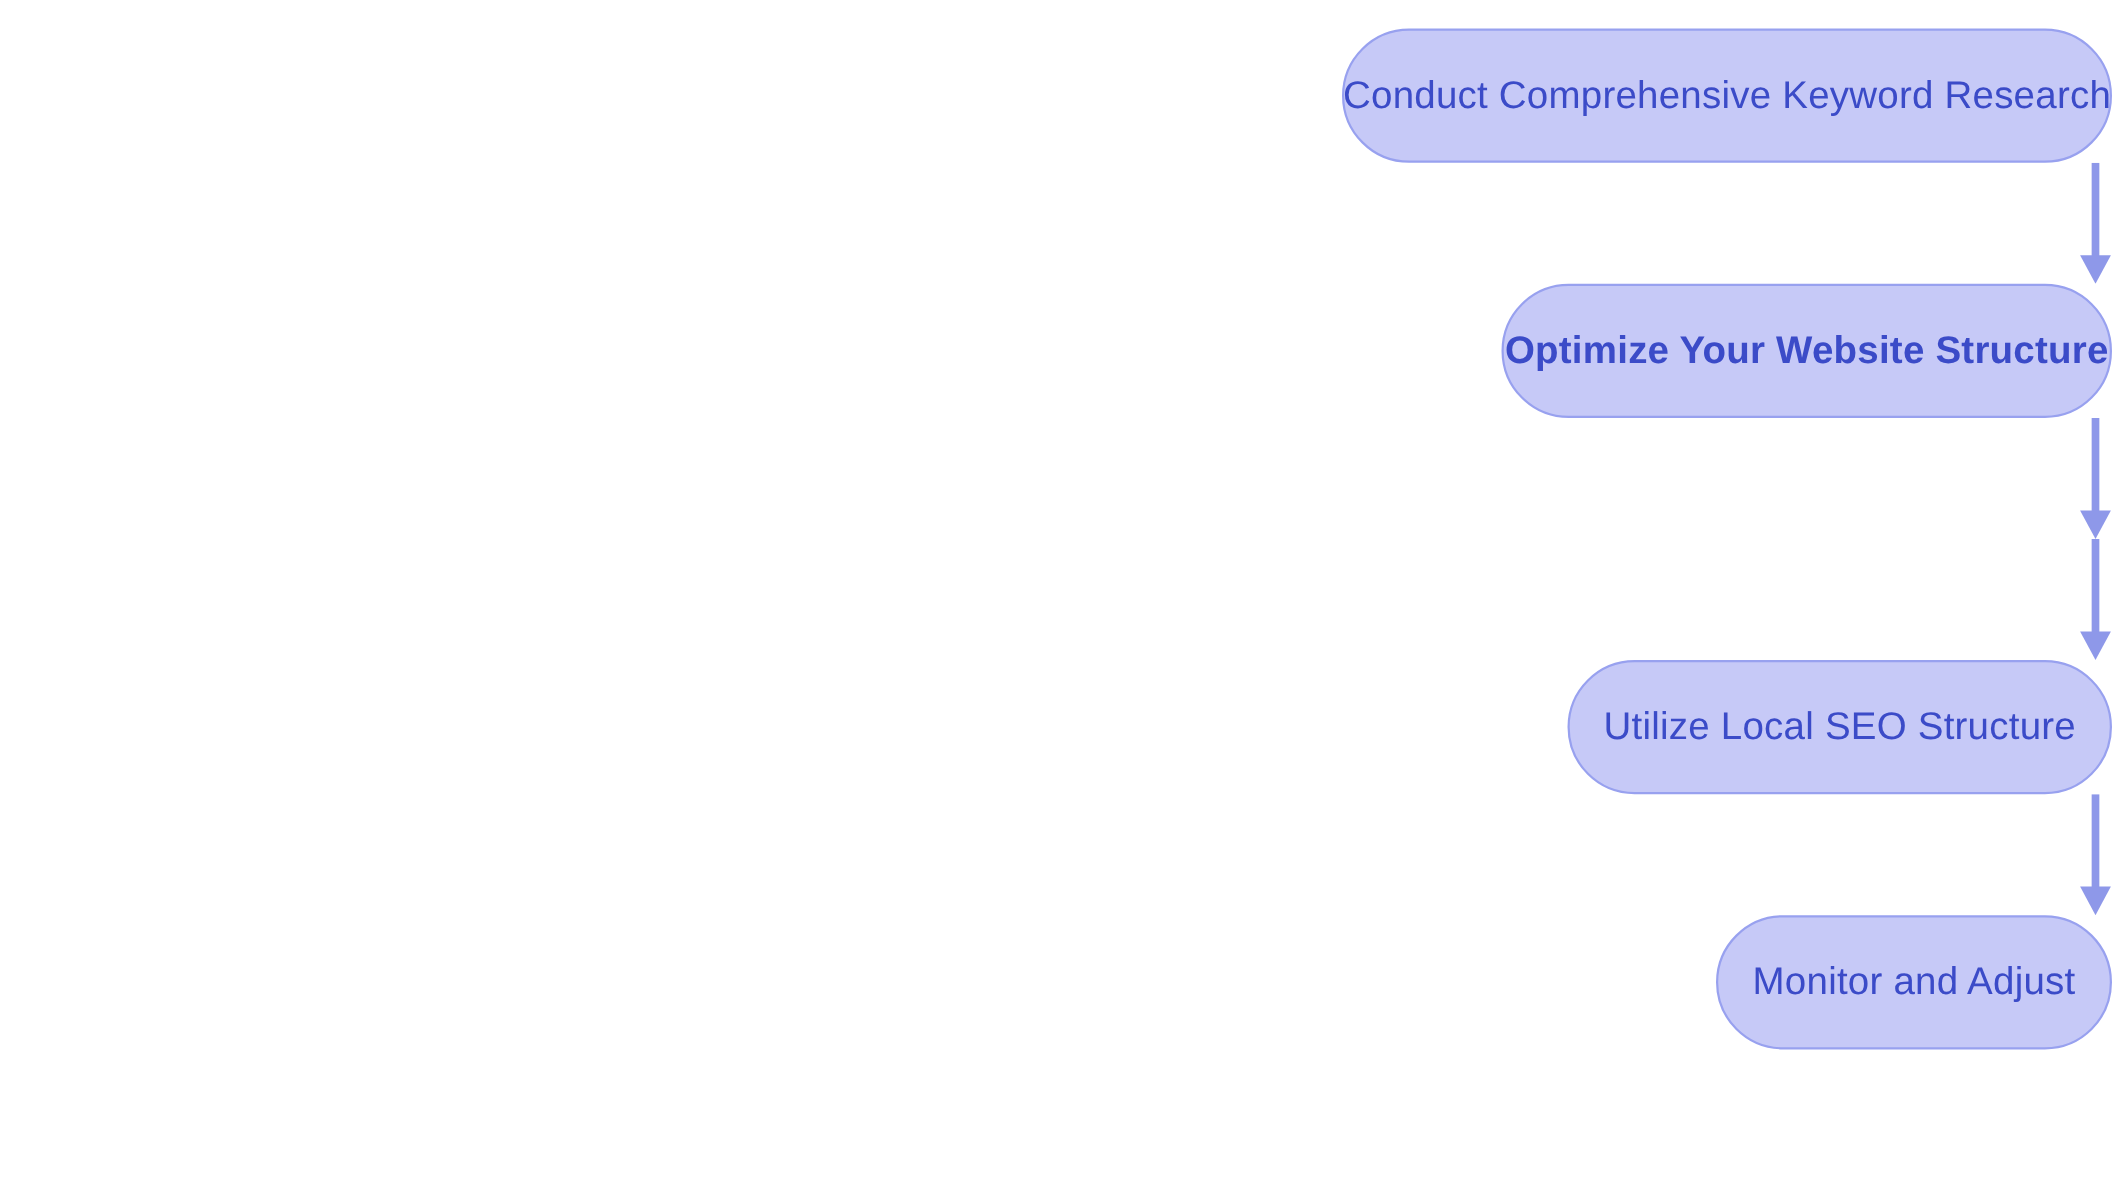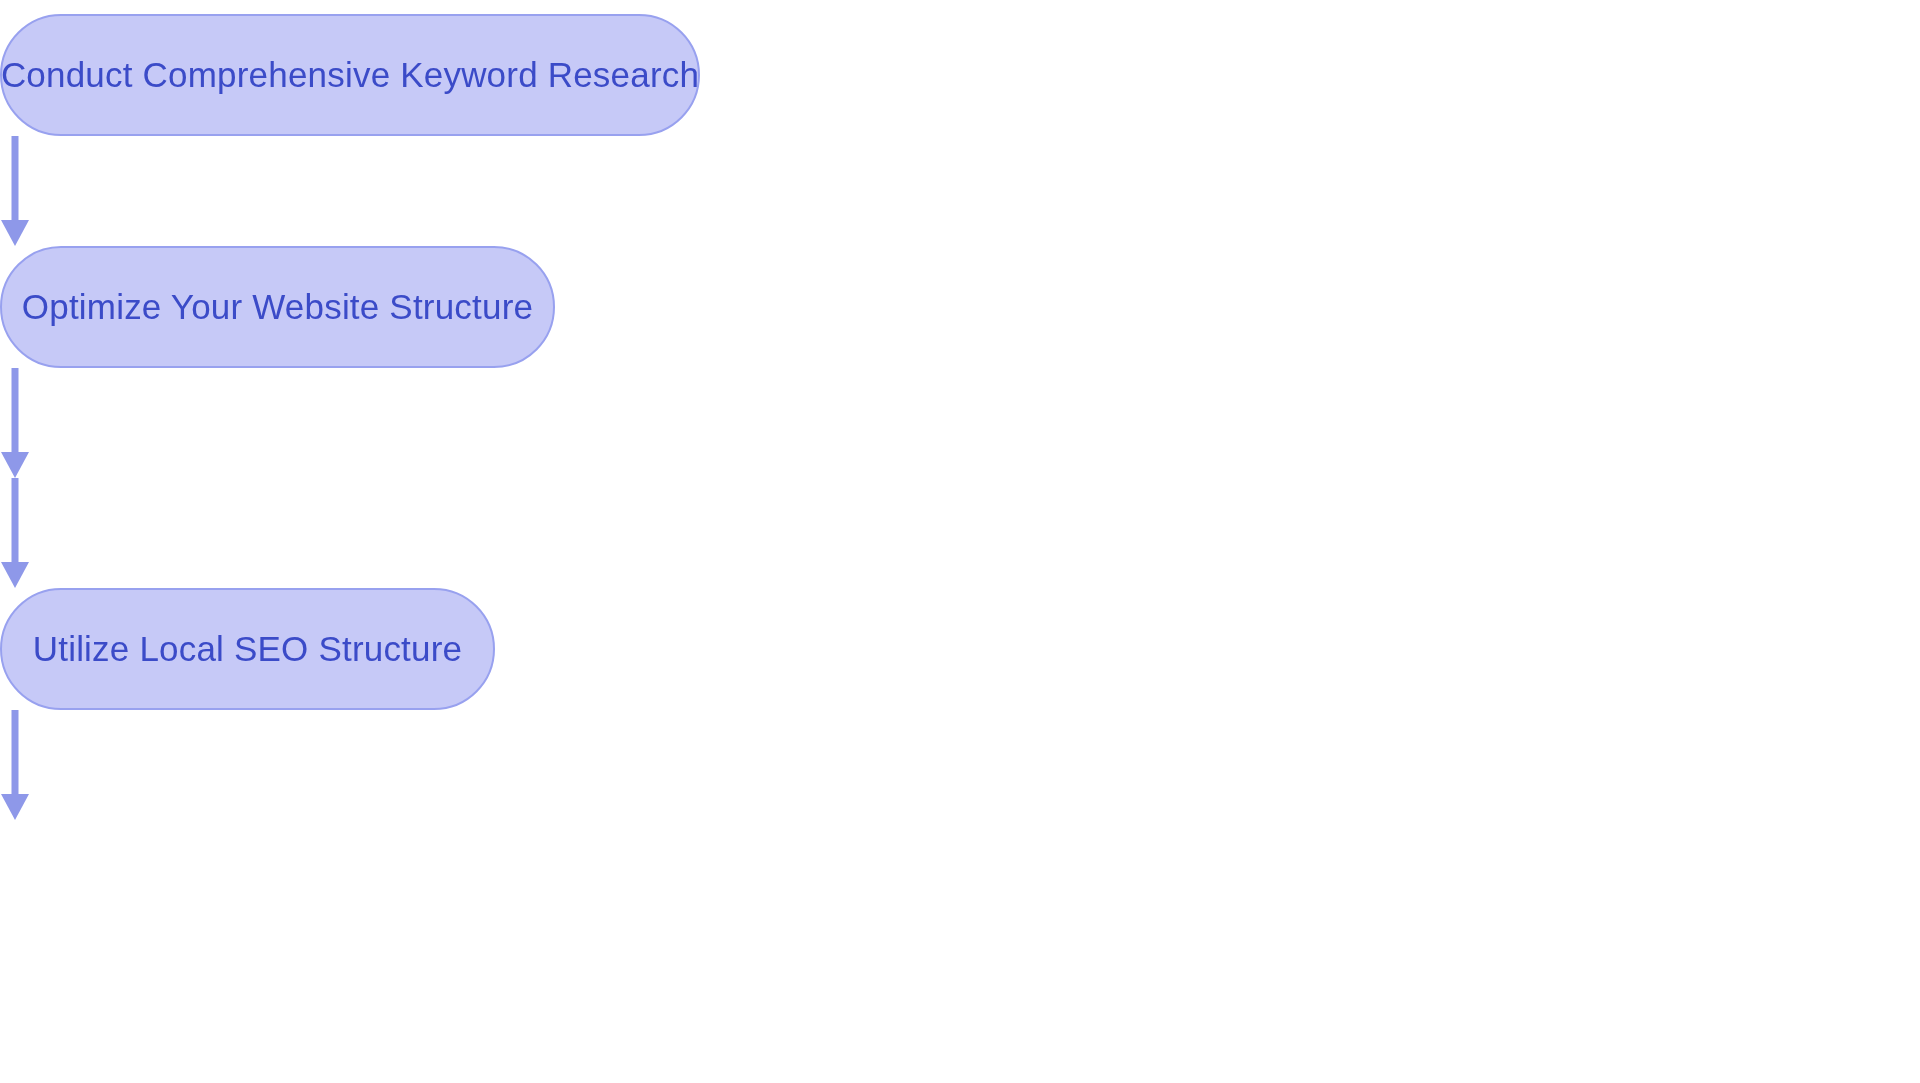--- a/index.html
+++ b/index.html
@@ -8,39 +8,39 @@
     height: 1083px;
     background: #ffffff;
     overflow: hidden;
     font-family: "Liberation Sans", sans-serif;
   }
   .flow {
     width: 1920px;
     height: 794px;
     display: flex;
     flex-direction: column;
-    align-items: flex-start;
-    padding-top: 14px;
+    align-items: flex-end;
+    padding-top: 26px;
   }
   .node {
     height: 122px;
     border-radius: 61px;
     background: #c6c9f7;
     border: 2px solid #98a1ef;
     color: #3b4bc8;
     font-size: 35px;
     letter-spacing: 0.2px;
     display: flex;
     align-items: center;
     justify-content: center;
     white-space: nowrap;
     flex: 0 0 auto;
   }
   .n1 { width: 700px; }
-  .n2 { width: 555px; }
+  .n2 { width: 555px; font-weight: bold; }
   .n3 { width: 398px; }
   .n4 { width: 495px; }
   .n5 { width: 360px; }
   .edge {
     flex: 0 0 auto;
     height: 110px;
     width: 30px;
     display: block;
   }
   .edge .shaft { fill: #8e98e9; }
@@ -78,14 +78,17 @@
 
   <div class="node n4">
     <span class="label">Utilize Local SEO Structure</span>
   </div>
 
   <svg class="edge" viewBox="0 0 30 110" xmlns="http://www.w3.org/2000/svg">
     <rect class="shaft" x="11.5" y="0" width="7" height="86"></rect>
     <polygon class="head" points="1,84 29,84 15,110"></polygon>
   </svg>
 
+  <div class="node n5">
+    <span class="label">Monitor and Adjust</span>
+  </div>
 
 </div>
 
 </body></html>

